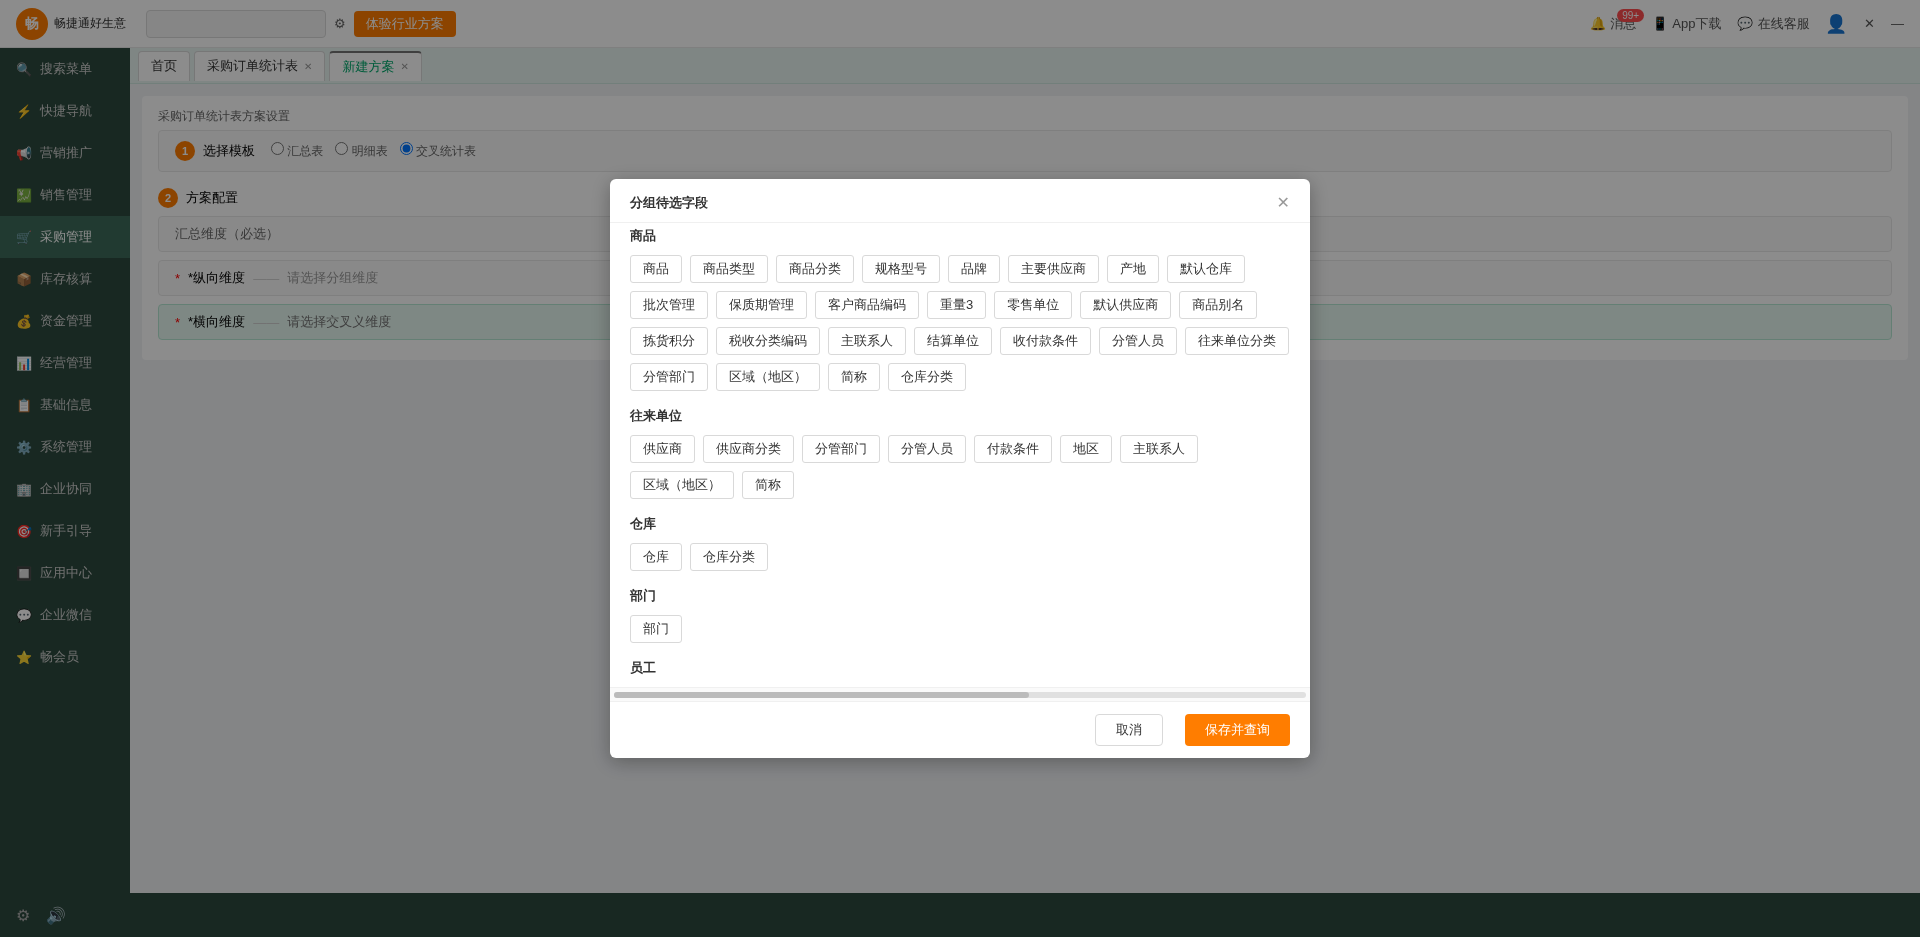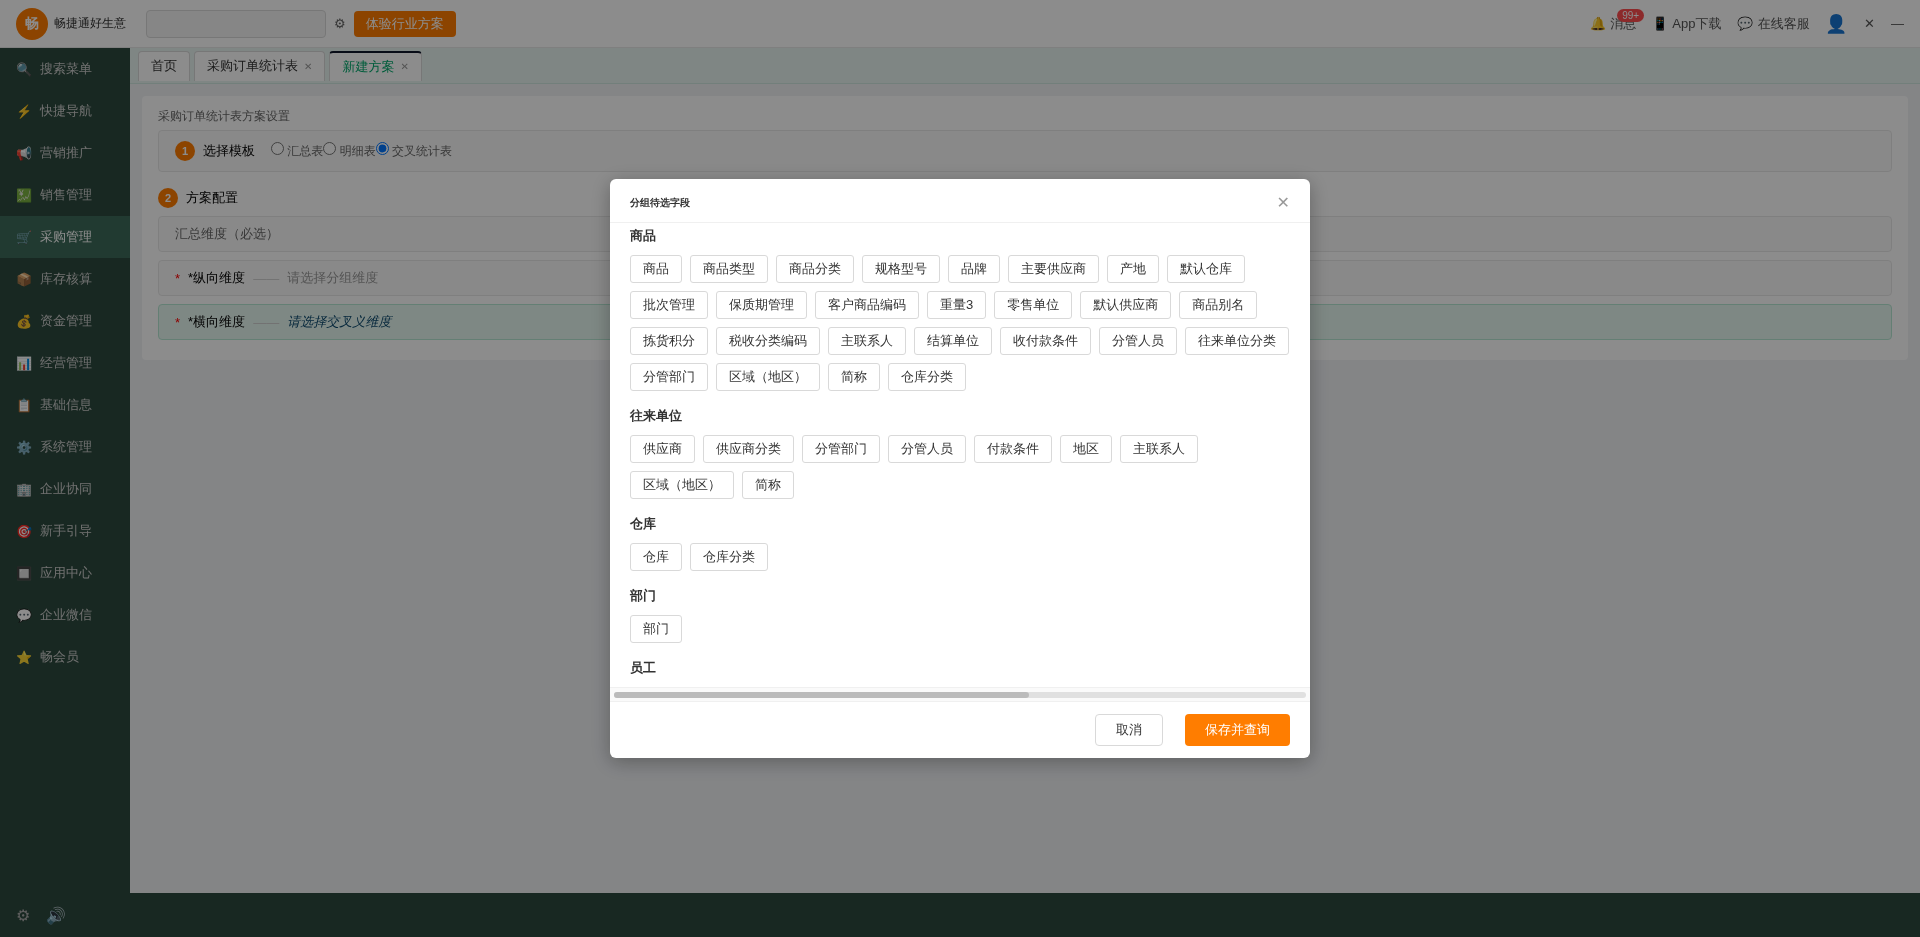--- a/index.html
+++ b/index.html
@@ -100,21 +100,21 @@
       margin-right: 4px;
       cursor: pointer;
       font-size: 13px;
       color: #333;
       border: 1px solid #d9d9d9;
       border-bottom: none;
     }
     .tab-item.active {
       background: #fff;
       color: #00a86b;
-      border-top: 2px solid #0f172a;
+      border-top: 2px solid #737373;
     }
     .tab-close {
       font-size: 10px;
       color: #999;
       cursor: pointer;
     }
 
     
     .sidebar {
       width: 130px;
@@ -168,21 +168,21 @@
     }
     .dialog-header {
       display: flex;
       align-items: center;
       justify-content: space-between;
       padding: 14px 20px 10px;
       border-bottom: 1px solid #f0f0f0;
       flex-shrink: 0;
     }
     .dialog-title {
-      font-size: 10px;
+      font-size: 13px;
       font-weight: 600;
       color: #333;
     }
     .dialog-close {
       cursor: pointer;
       color: #999;
       font-size: 16px;
     }
     .dialog-body {
       flex: 1;
@@ -433,21 +433,21 @@
   </div>
 </div>
 
 <div class="main-content">
   <div class="bg-page">
     <div class="bg-breadcrumb">采购订单统计表方案设置</div>
     <div class="step-bar">
       <div class="step-item">
         <div class="step-num">1</div>
         <span>选择模板</span>
-        <span style="display:flex;margin-left:8px;font-size:12px;color:#666;">
+        <span style="display:flex;gap:12px;margin-left:8px;font-size:12px;color:#666;">
           <label><input type="radio" name="template" style=""> <span>汇总表</span></label>
           <label><input type="radio" name="template" style=""> <span>明细表</span></label>
           <label><input type="radio" name="template" checked="" style=""> <span>交叉统计表</span></label>
         </span>
       </div>
     </div>
     <div style="display:flex;align-items:center;gap:8px;margin-bottom:8px;">
       <div class="step-num">2</div>
       <span>方案配置</span>
     </div>
@@ -457,21 +457,21 @@
     <div style="padding:8px 16px;background:#fafafa;border:1px solid #e8e8e8;border-radius:4px;margin-bottom:8px;font-size:13px;display:flex;gap:8px;align-items:center;">
       <span style="color:red;">*</span>
       <span>*纵向维度</span>
       <span style="color:#ccc;">——</span>
       <span style="color:#999;">请选择分组维度</span>
     </div>
     <div style="padding:8px 16px;background:#e6f7f0;border:1px solid #b7e8d4;border-radius:4px;margin-bottom:8px;font-size:13px;display:flex;gap:8px;align-items:center;">
       <span style="color:red;">*</span>
       <span>*横向维度</span>
       <span style="color:#ccc;">——</span>
-      <span style="color:#0c4a6e;font-style:italic;">请选择交叉义维度</span>
+      <span style="color:#737373;">请选择交叉义维度</span>
     </div>
   </div>
 </div>
 
 <div class="overlay">
   <div class="dialog">
     <div class="dialog-header">
       <span class="dialog-title">分组待选字段</span>
       <span class="dialog-close">✕</span>
     </div>

